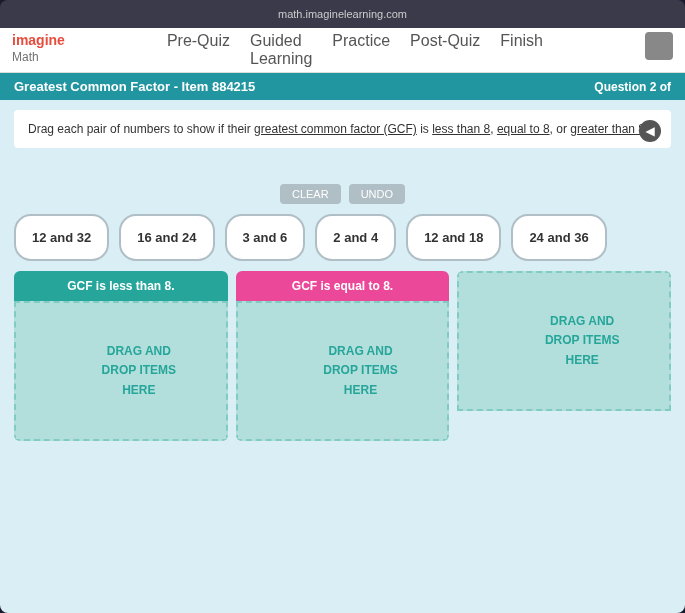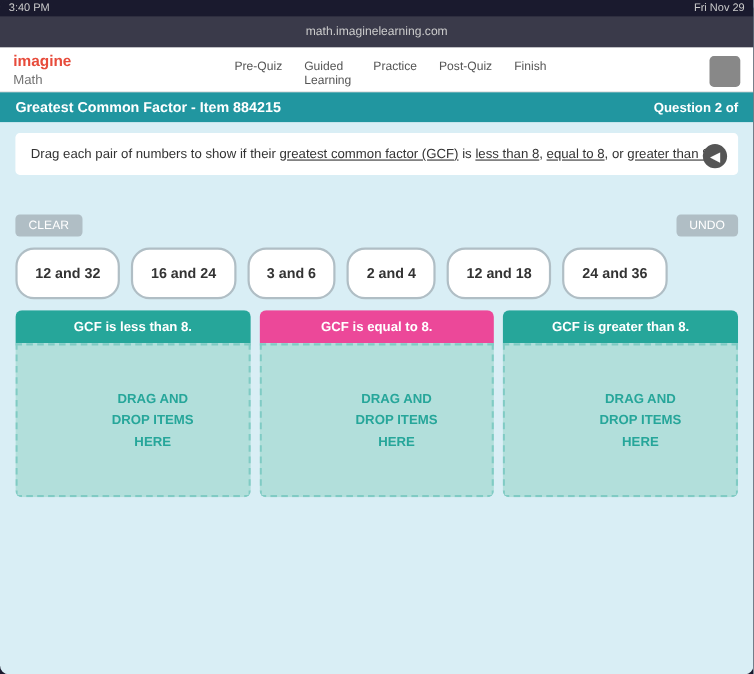--- a/index.html
+++ b/index.html
@@ -32,38 +32,38 @@
       padding: 8px 8px;
       display: flex;
       align-items: center;
       justify-content: center;
       font-size: 11px;
       color: #ccc;
     }
     .nav-bar {
       background: #fff;
       display: flex;
-      align-items: flex-end;
+      align-items: flex-start;
       padding: 4px 12px;
       gap: 20px;
       border-bottom: 1px solid #ddd;
     }
     .nav-logo {
       color: #e74c3c;
       font-weight: bold;
       font-size: 14px;
     }
     .nav-links {
       display: flex;
       gap: 20px;
       flex: 1;
       justify-content: center;
     }
     .nav-link {
-      font-size: 11px;
+      font-size: 16px;
       color: #555;
       cursor: pointer;
     }
     .page-header {
       background: #2196a0;
       color: white;
       padding: 6px 14px;
       font-size: 13px;
       font-weight: bold;
       display: flex;
@@ -93,21 +93,21 @@
       border-radius: 50%;
       display: flex;
       align-items: center;
       justify-content: center;
       color: white;
       font-size: 12px;
     }
     .underline { text-decoration: underline; }
     .toolbar {
       display: flex;
-      justify-content: space-between;
+      justify-content: center;
       padding: 4px 14px;
       gap: 8px;
       margin-top: 32px;
     }
     .toolbar-btn {
       background: #b0bec5;
       color: #fff;
       border: none;
       border-radius: 4px;
       padding: 4px 12px;
@@ -171,24 +171,20 @@
     .main-content {
       background: #d9eef5;
       height: 100%;
     }
   </style>
 </head>
 <body>
 
 <div class="screen">
 
-  <div class="status-bar">
-    <span>3:40 PM</span>
-    <span>Fri Nov 29</span>
-  </div>
 
   <div class="browser-bar">
     <span>math.imaginelearning.com</span>
   </div>
 
   <div class="nav-bar">
     <span class="nav-logo">imagine<br><span style="color:#737373;font-size:12px;font-weight:normal;">Math</span></span>
     <div class="nav-links">
       <span class="nav-link">Pre-Quiz</span>
       <span class="nav-link">Guided<br>Learning</span>
@@ -234,20 +230,19 @@
           <div class="drop-hint">DRAG AND<br>DROP ITEMS<br>HERE</div>
         </div>
       </div>
       <div class="drop-zone">
         <div class="drop-zone-header equal">GCF is equal to 8.</div>
         <div class="drop-zone-body">
           <div class="drop-hint">DRAG AND<br>DROP ITEMS<br>HERE</div>
         </div>
       </div>
       <div class="drop-zone">
-        <div class="drop-zone-header greater">GCF is greater than 8.</div>
         <div class="drop-zone-body">
           <div class="drop-hint">DRAG AND<br>DROP ITEMS<br>HERE</div>
         </div>
       </div>
     </div>
   </div>
 </div>
 
 </body></html>

